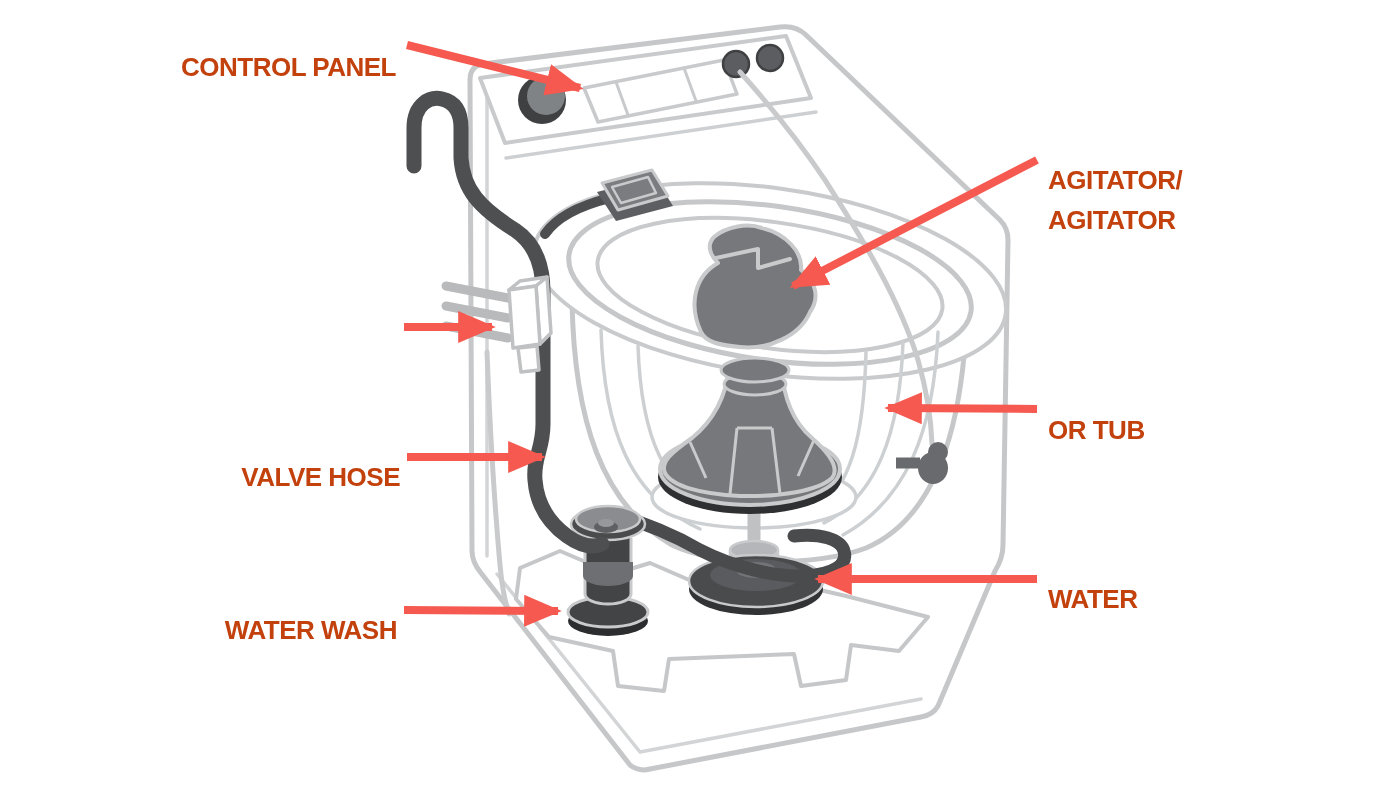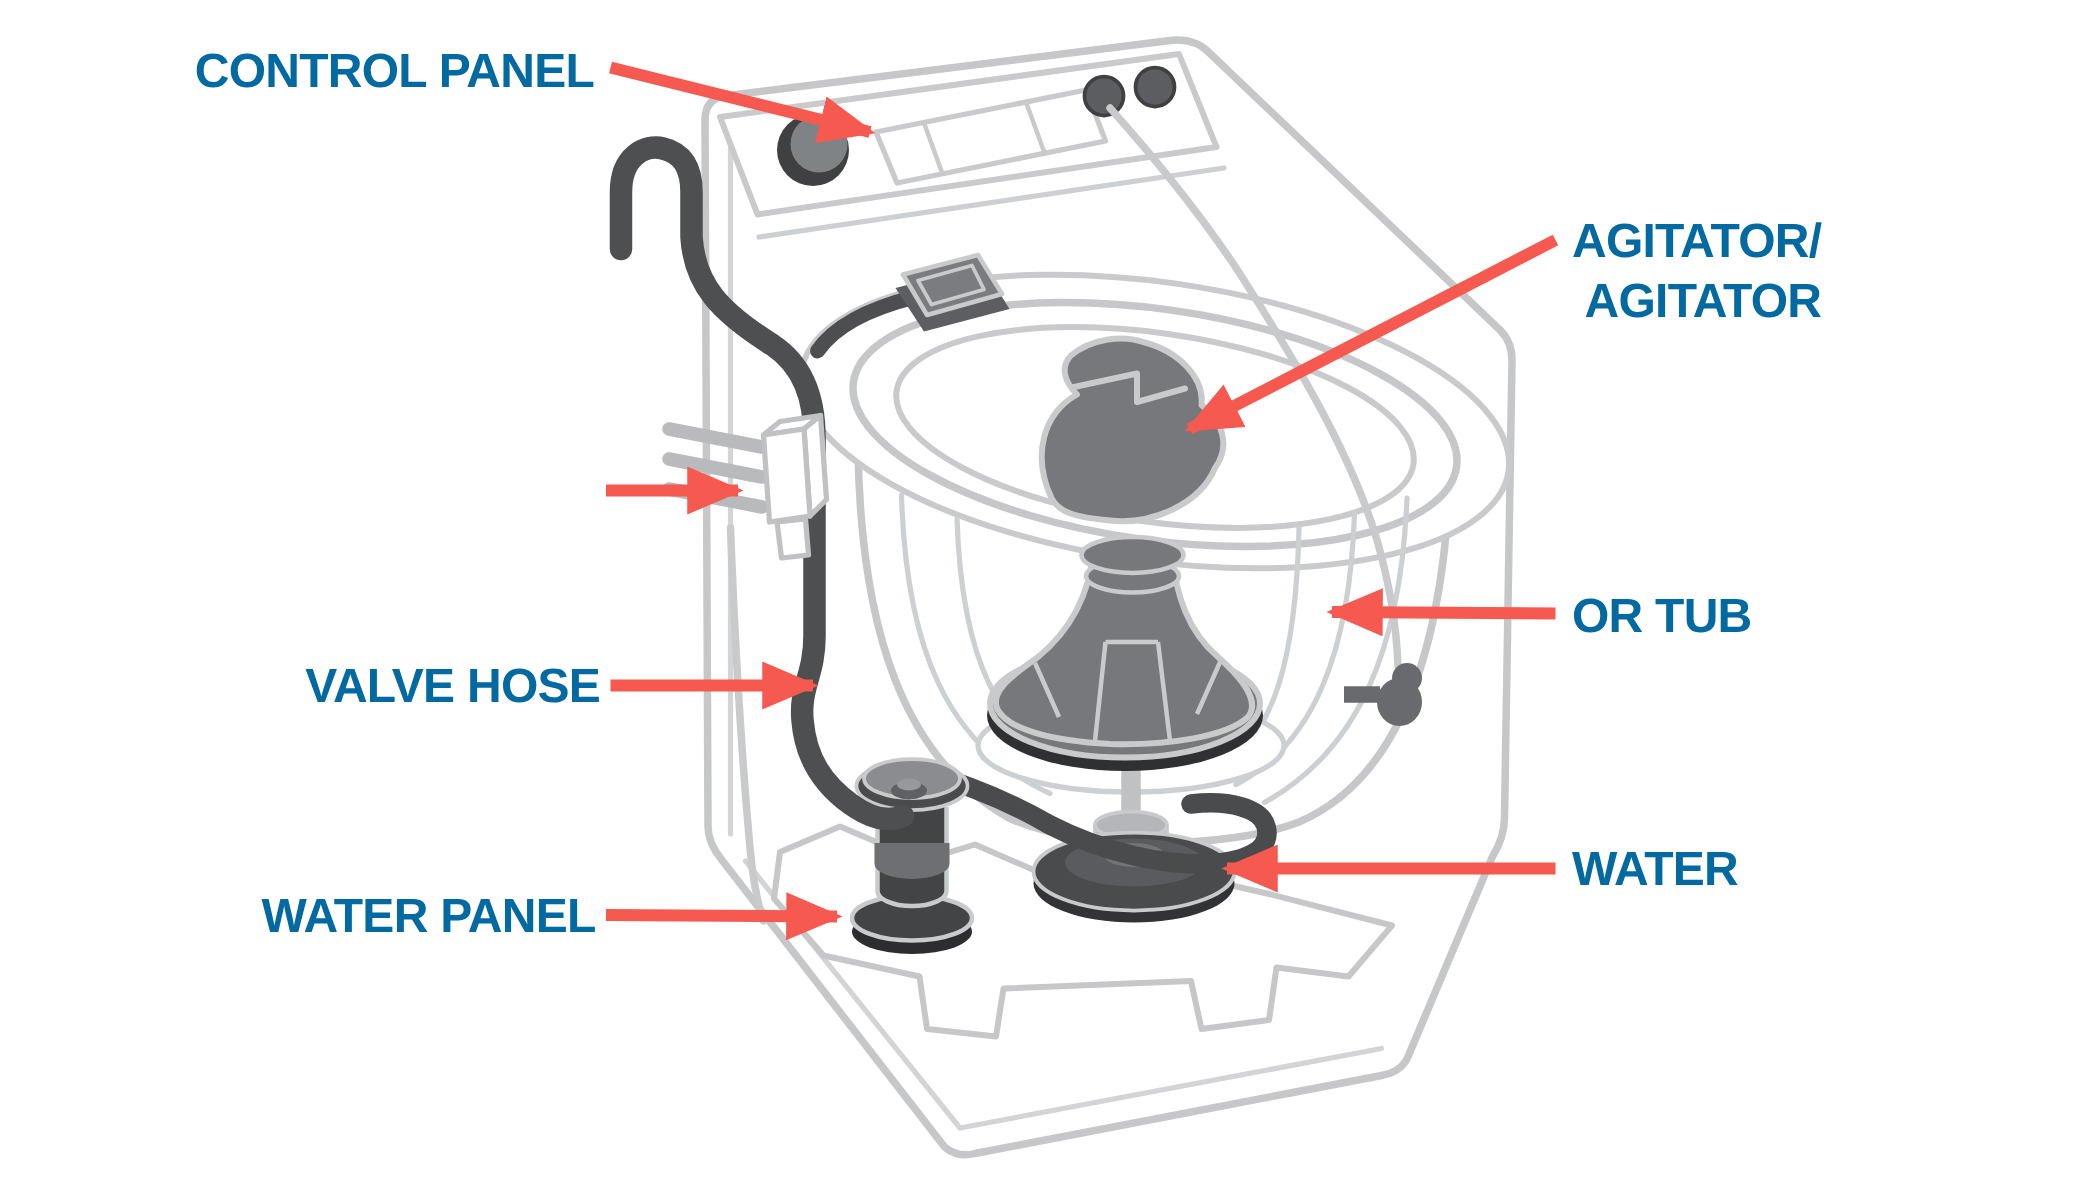--- a/index.html
+++ b/index.html
@@ -2,24 +2,24 @@
 <html><head>
 <meta charset="utf-8">
 <style>
   html,body{margin:0;padding:0;background:#ffffff;}
   .canvas{
     position:relative;width:1400px;height:790px;background:#ffffff;
     overflow:hidden;font-family:"Liberation Sans",sans-serif;
   }
   .scene{position:absolute;left:0;top:0;width:1400px;height:790px;}
   .lbl{
-    position:absolute;font-weight:700;font-size:32px;line-height:40px;
-    letter-spacing:-0.5px;color:#0369a1;white-space:nowrap;
+    position:absolute;font-weight:700;font-size:26px;line-height:40px;
+    letter-spacing:-0.5px;color:#c2410c;white-space:nowrap;margin-top:20px;
   }
-  .lbl.right-side{text-align:right;}
+  .lbl.right-side{text-align:left;}
   .lbl.left-side{text-align:right;}
 </style>
 </head>
 <body>
 
 <div class="canvas">
 
   <svg class="scene" viewBox="0 0 1400 790" aria-hidden="true">
     <defs>
       <marker id="ah" viewBox="0 0 10 10" refX="9" refY="5" markerWidth="4.7" markerHeight="4" orient="auto" preserveAspectRatio="none">
@@ -158,16 +158,16 @@
 
   <div class="lbl left-side" style="right:1000px;top:437px">
     <div>VALVE HOSE</div>
   </div>
 
   <div class="lbl right-side" style="left:1048px;top:559px">
     <div>WATER</div>
   </div>
 
   <div class="lbl left-side" style="right:1003px;top:590px">
-    <div>WATER PANEL</div>
+    <div>WATER WASH</div>
   </div>
 
 </div>
 
 </body></html>

